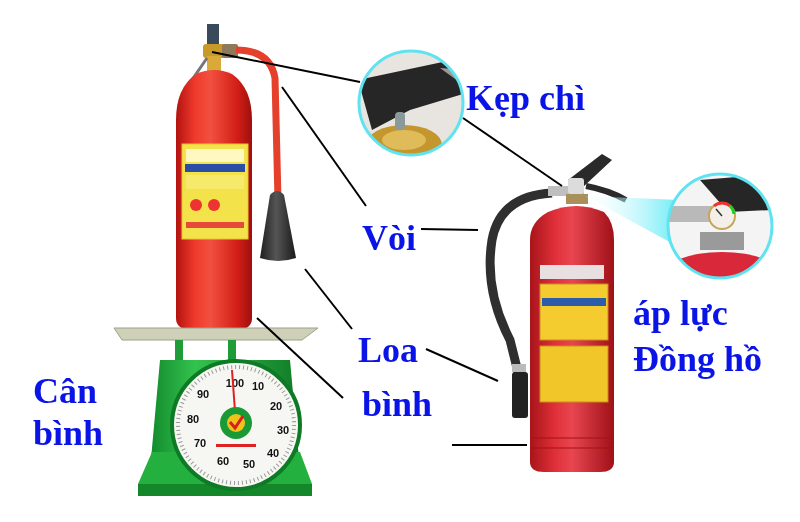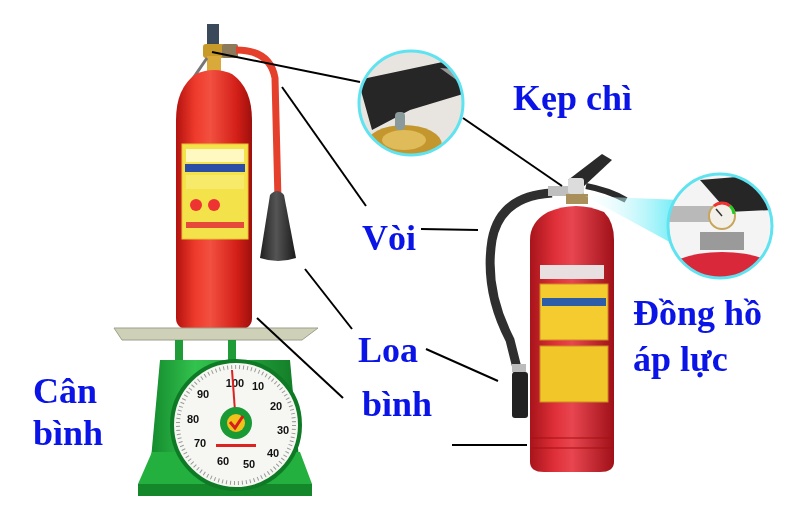--- a/index.html
+++ b/index.html
@@ -1,18 +1,18 @@
 <!DOCTYPE html>
 <html><head>
 <meta charset="utf-8">
 <style>
   html,body{margin:0;padding:0;background:#fff;}
   #stage{position:relative;width:800px;height:522px;overflow:hidden;background:#ffffff;font-family:"Liberation Serif","DejaVu Serif",serif;}
   .label{position:absolute;color:#0a14e6;font-weight:bold;font-size:36px;line-height:40px;white-space:nowrap;}
-  .lbl-kep{left:466px;top:78px;margin-left:47px;}
+  .lbl-kep{left:466px;top:78px;}
   .lbl-voi{left:362px;top:218px;}
   .lbl-loa{left:358px;top:330px;}
   .lbl-vo{left:362px;top:383px;line-height:42px;}
   .lbl-can{left:33px;top:370px;line-height:42px;}
   .lbl-dong{left:633px;top:290px;line-height:46px;}
   svg{position:absolute;left:0;top:0;}
 </style>
 </head>
 <body>
 
@@ -177,17 +177,17 @@
   <div class="label lbl-voi">Vòi</div>
   <div class="label lbl-loa">Loa</div>
   <div class="label lbl-vo">
     <div>bình</div>
   </div>
   <div class="label lbl-can">
     <div>Cân</div>
     <div>bình</div>
   </div>
   <div class="label lbl-dong">
+    <div>áp lực</div>
     <div>Đồng hồ</div>
-    <div>áp lực</div>
   </div>
 
 </div>
 
 </body></html>

